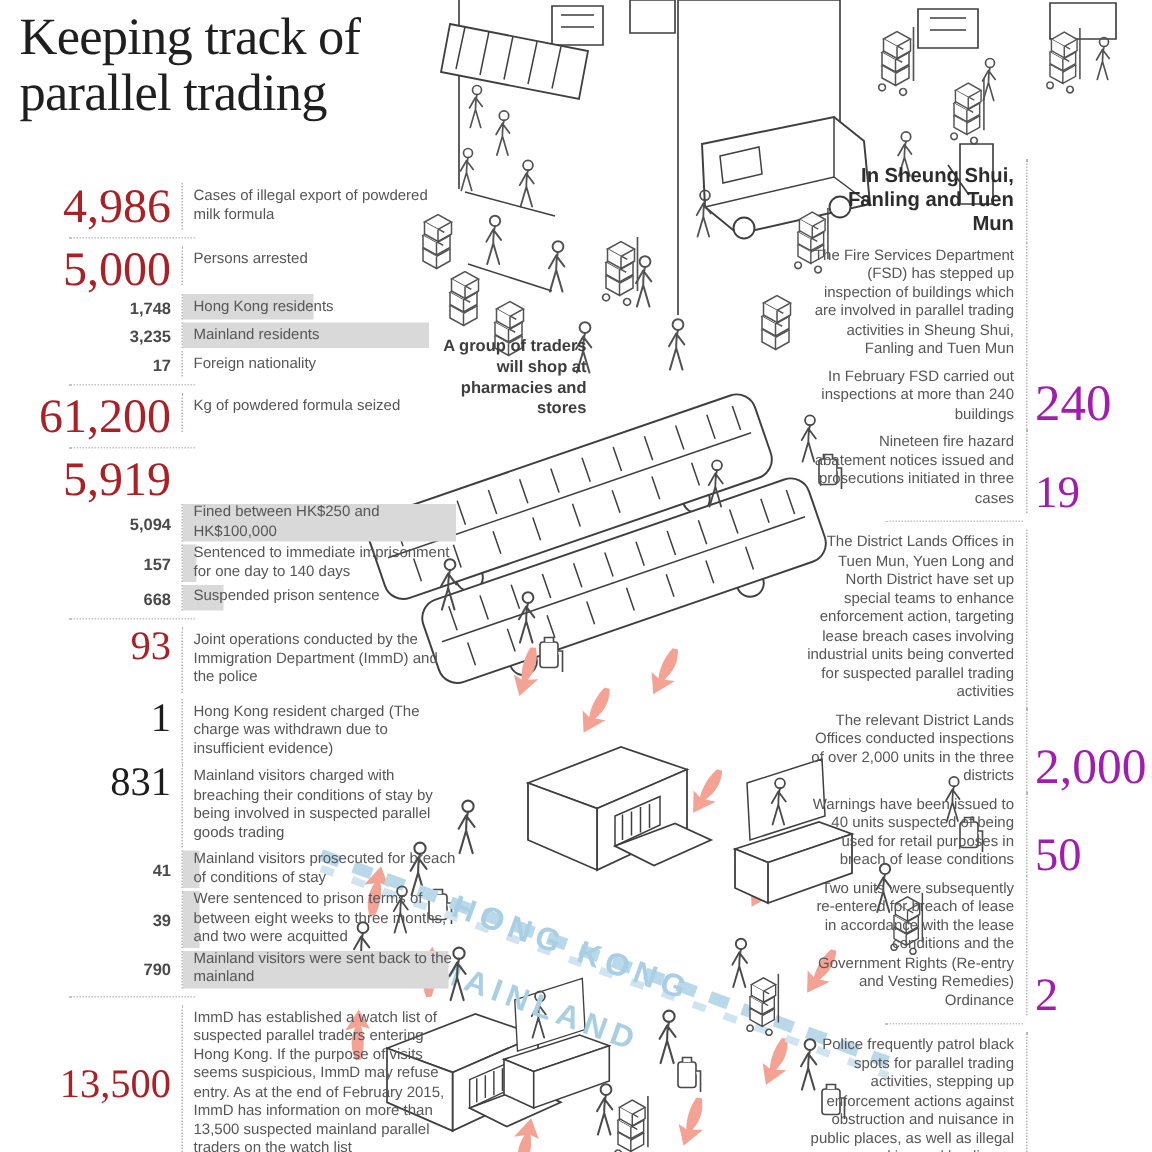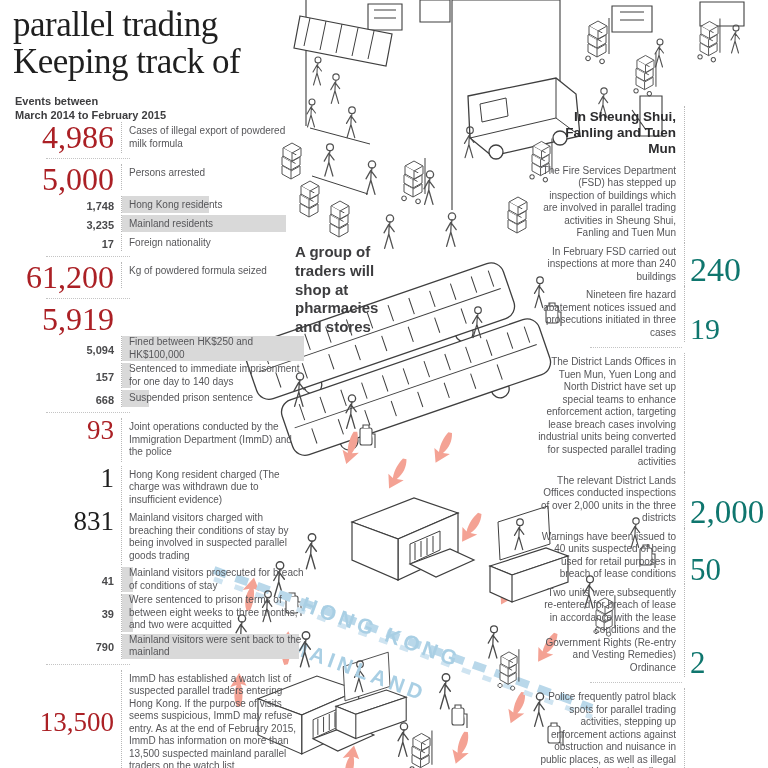--- a/index.html
+++ b/index.html
@@ -5,22 +5,22 @@
   html,body{margin:0;padding:0;background:#fff;}
   .canvas{position:relative;width:768px;height:768px;overflow:hidden;background:#fff;
           font-family:"Liberation Sans",sans-serif;color:#565659;}
   
   .title{position:absolute;left:13px;top:6px;font-family:"Liberation Serif",serif;
          font-size:35px;line-height:1.06;color:#1f1f1f;letter-spacing:-.5px;}
   .subtitle{position:absolute;left:15px;top:95px;font-size:11px;font-weight:bold;
             color:#3d3d3f;line-height:1.25;}
   
   svg.scene{position:absolute;left:0;top:0;pointer-events:none;}
-  .caption{position:absolute;left:295px;top:243px;width:96px;font-size:15px;
-           font-weight:bold;color:#3d3d3f;line-height:1.25;}
+  .caption{position:absolute;left:295px;top:225px;width:96px;font-size:11px;
+           font-weight:bold;color:#3d3d3f;line-height:1.25;text-align:right;}
   
   .lcol{position:absolute;left:10px;top:122px;width:294px;}
   .lrow{display:flex;align-items:flex-start;}
   .lnum{width:104px;text-align:right;font-family:"Liberation Serif",serif;
         color:#ab2025;line-height:.95;padding-right:7px;white-space:nowrap;}
   .num-xl{font-size:32px;} .num-lg{font-size:27px;} .num-md{font-size:27px;}
   .black{color:#1d1d1d;}
   .llabel{flex:1;border-left:1px dotted #b7b7b7;padding:3px 0 3px 7px;
           font-size:10px;line-height:1.25;min-height:20px;}
   .lsub{display:flex;align-items:center;margin-top:2px;}
@@ -30,21 +30,21 @@
   .bar{position:absolute;left:0;top:0;bottom:0;background:#d9d9d9;}
   .lsub .llabel span{position:relative;padding-left:7px;}
   .lsep{border-top:1px dotted #c4c4c4;width:84px;margin:5px 0 5px 36px;height:0;}
   .sp{height:4px;}
   
   .rcol{position:absolute;right:2px;top:106px;width:228px;}
   .rrow{display:flex;align-items:flex-end;}
   .rlabel{flex:1;text-align:right;border-right:1px dotted #b7b7b7;
           padding:3px 8px 3px 0;font-size:10px;line-height:1.25;min-height:14px;}
   .rhead{font-size:13.5px;font-weight:bold;color:#2c2c2e;line-height:1.2;padding-bottom:4px;}
-  .rnum{width:76px;padding-left:5px;font-family:"Liberation Serif",serif;color:#0f766e;
+  .rnum{width:76px;padding-left:5px;font-family:"Liberation Serif",serif;color:#a21caf;
         line-height:.9;white-space:nowrap;}
   .rsep{border-top:1px dotted #c4c4c4;width:92px;margin:5px 0;margin-left:52px;height:0;}
 </style>
 </head>
 <body>
 
 <div class="canvas">
 
   <svg class="scene" width="768" height="768" viewBox="0 0 768 768">
     <defs>
@@ -197,26 +197,22 @@
       <use href="#fig" transform="translate(404,748) scale(1.2)"></use>
       <use href="#trolley" transform="translate(412,742) scale(.95)"></use>
       <use href="#fig" transform="translate(590,600) scale(1.15)"></use>
       <use href="#trolley" transform="translate(596,606) scale(.9)"></use>
       <use href="#fig" transform="translate(636,540) scale(1.05)"></use>
       <use href="#case" transform="translate(640,548)"></use>
     </g>
   </svg>
 
   <div class="title">
+    <div>Keeping track of</div>
     <div>parallel trading</div>
-    <div>Keeping track of</div>
-  </div>
-  <div class="subtitle">
-    <div>Events between</div>
-    <div>March 2014 to February 2015</div>
   </div>
 
   <div class="caption">A group of traders will shop at pharmacies and stores</div>
 
   <div class="lcol">
 
     <div class="lrow">
       <div class="lnum num-xl">4,986</div>
       <div class="llabel">Cases of illegal export of powdered milk formula</div>
     </div>

